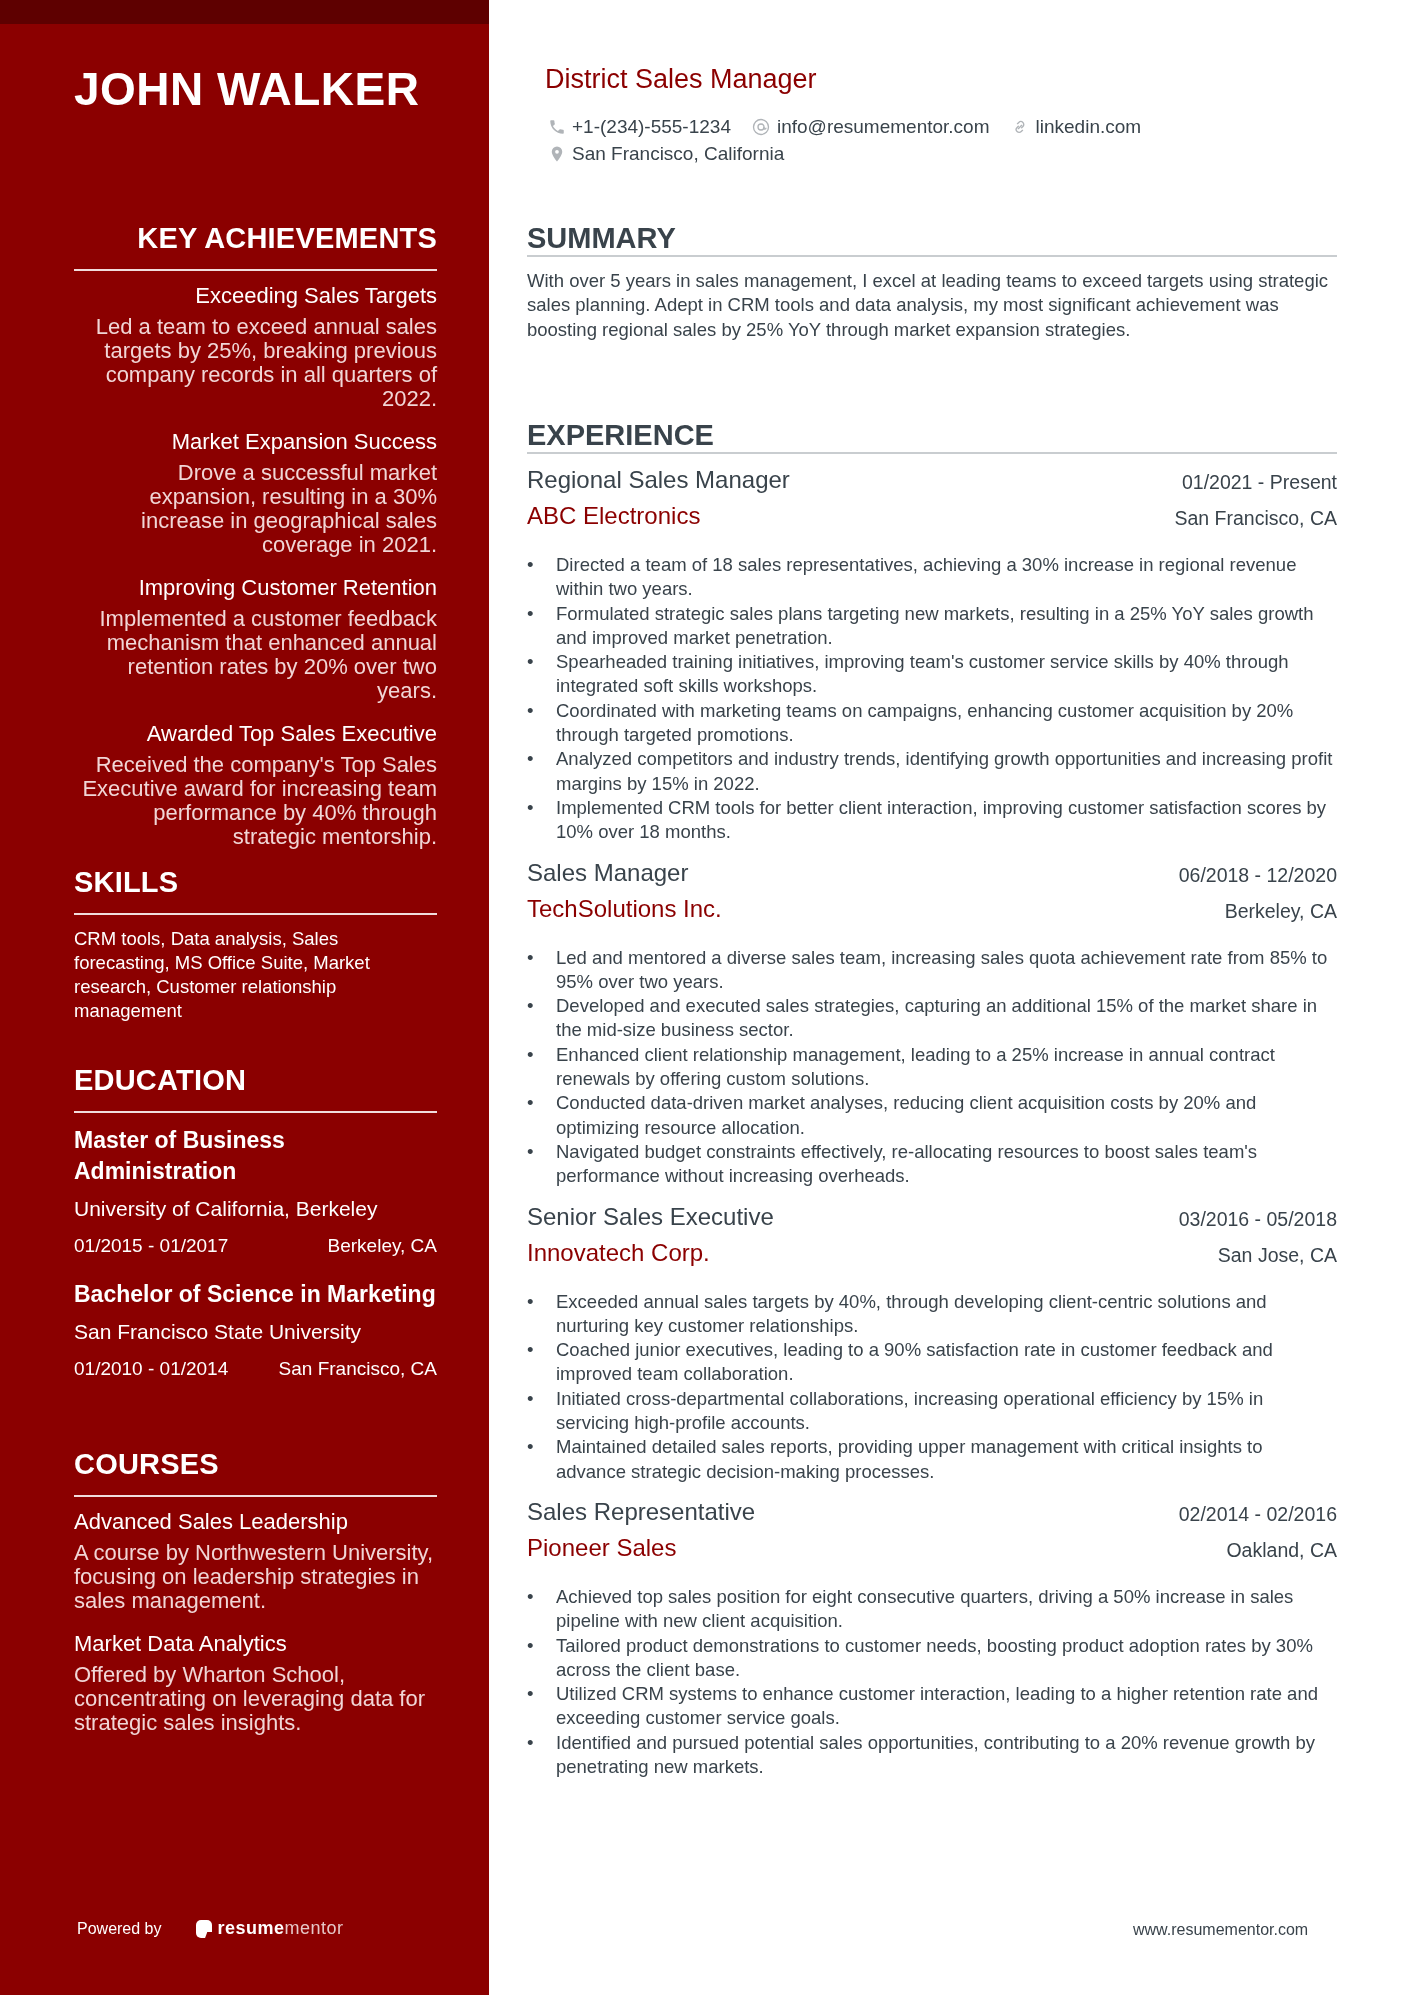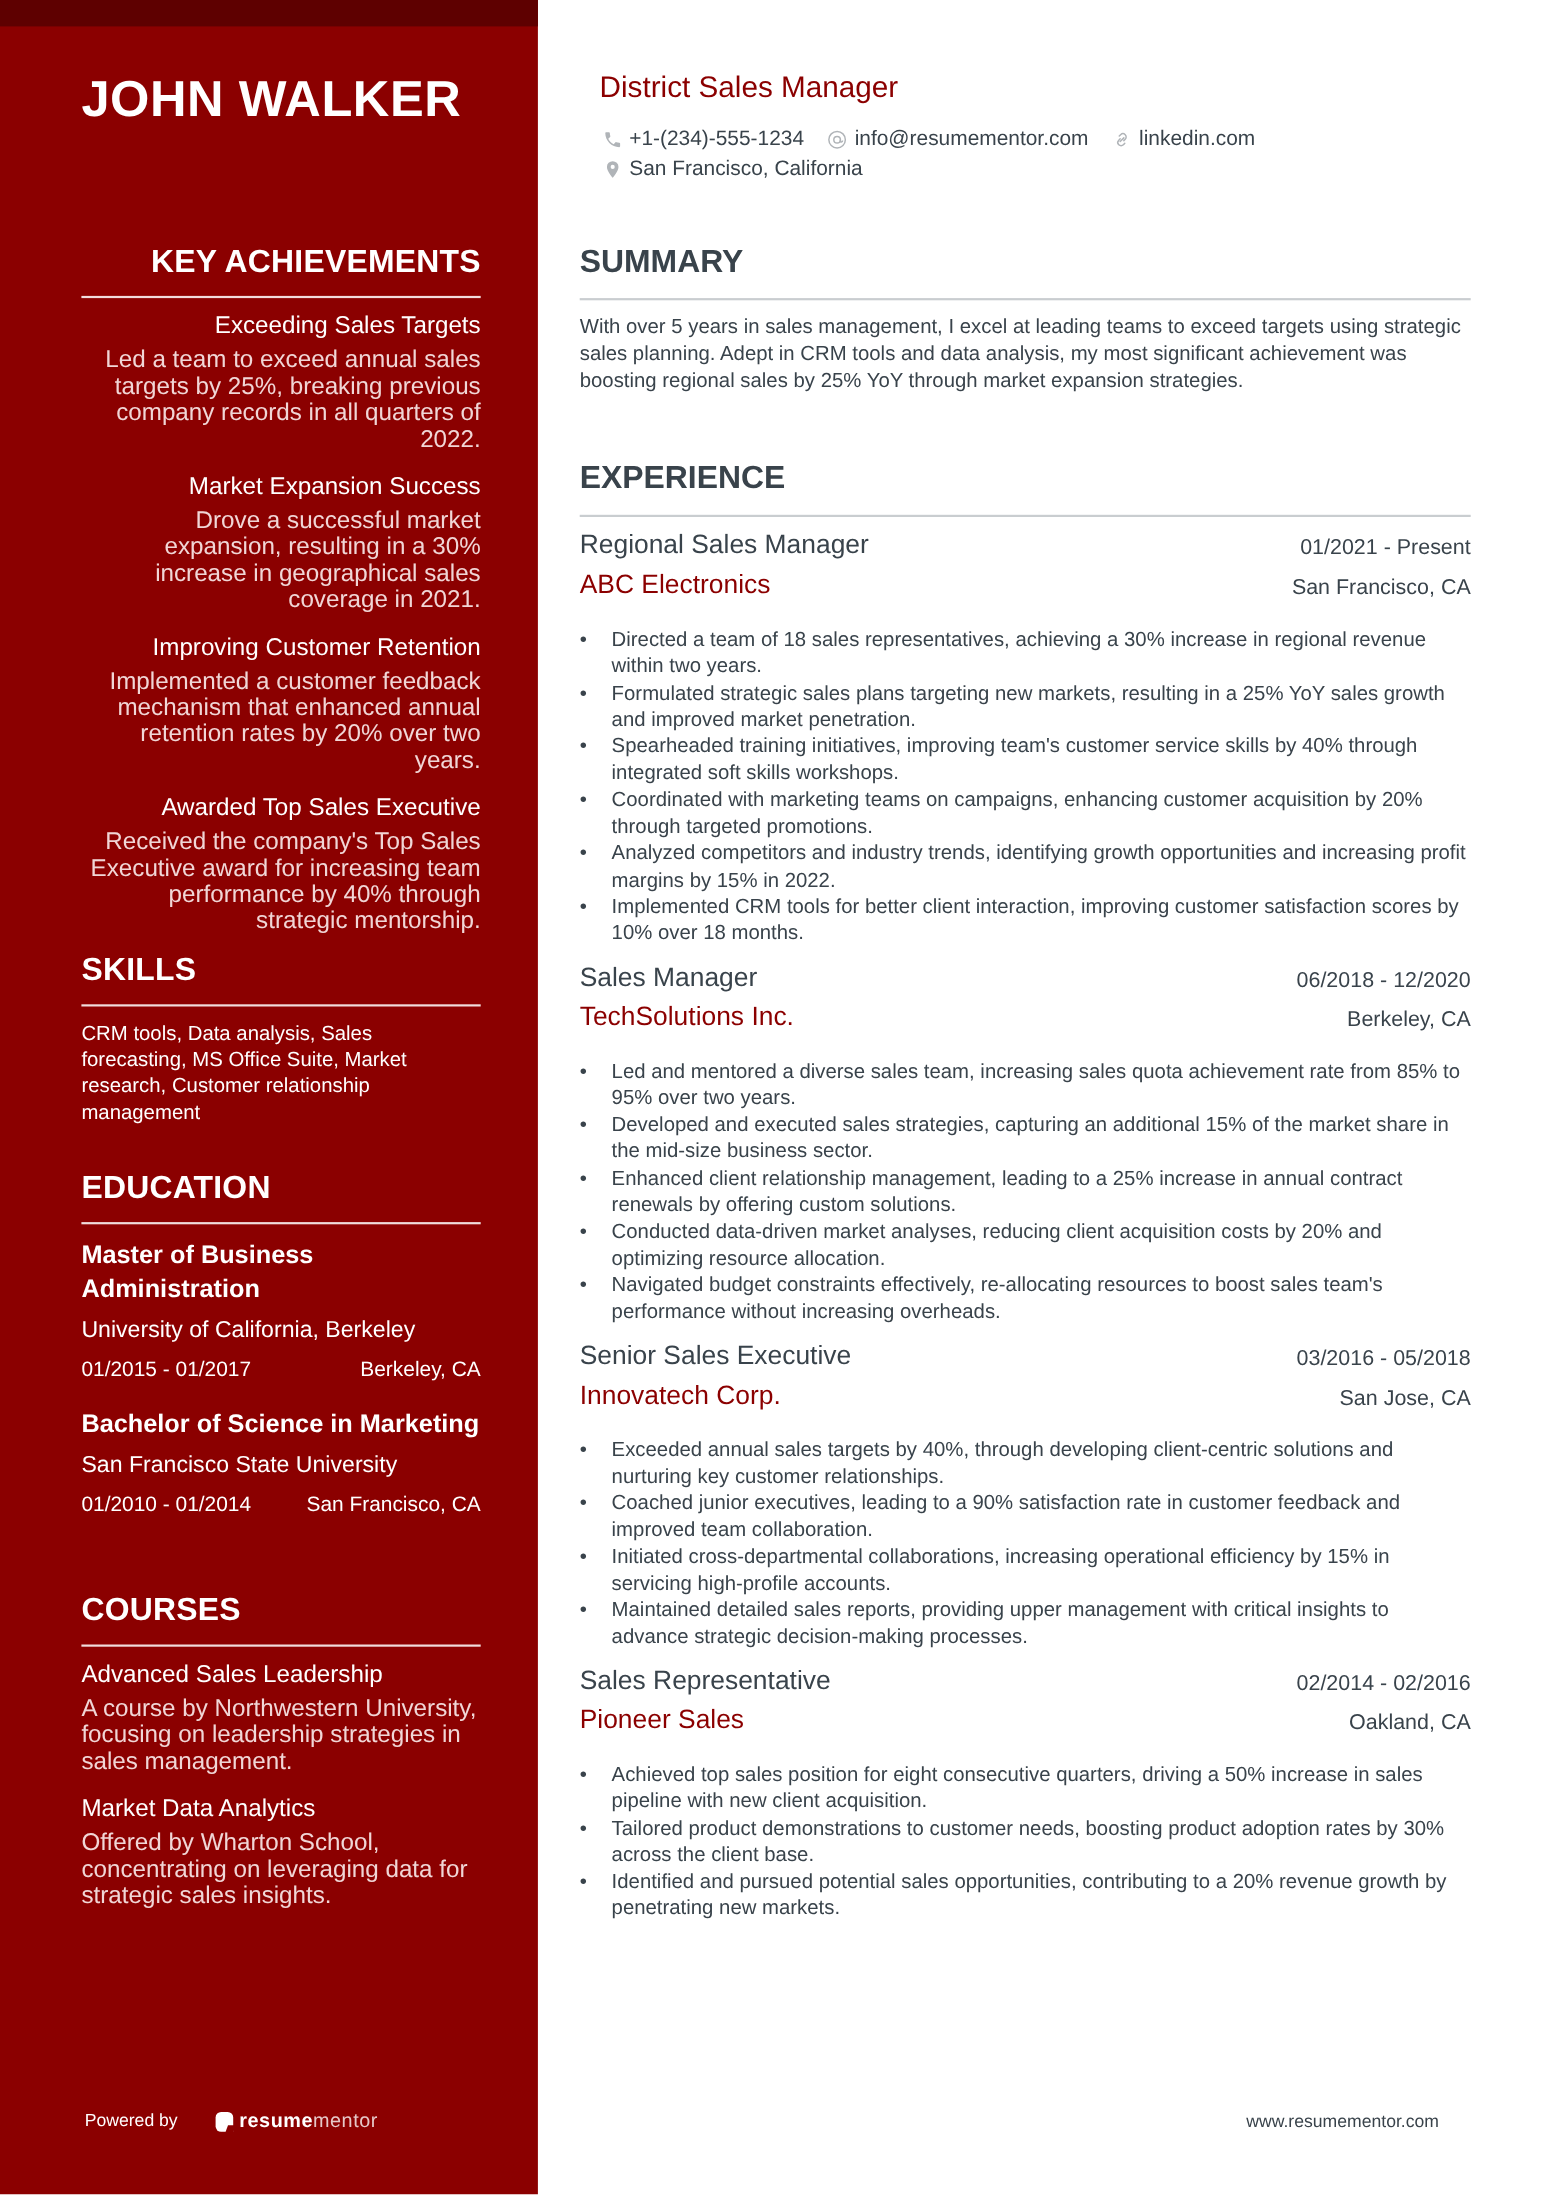--- a/index.html
+++ b/index.html
@@ -25,21 +25,21 @@
   .powered .logo .mark { width: 16px; height: 18px; background: #fff; border-radius: 5px 5px 0 5px; margin-right: 6px; position: relative; }
   .powered .logo .mark::after { content: ""; position: absolute; right: -1px; bottom: -1px; width: 7px; height: 7px; background: #8b0000; transform: skewX(-20deg); }
   .powered .logo .light { color: #e6c8c8; font-weight: normal; }
   .job-title-top { position: absolute; left: 545px; top: 64px; font-size: 27px; color: #8b0000; }
   .contact { position: absolute; left: 548px; top: 113px; font-size: 19px; color: #39434b; }
   .contact-row { display: flex; align-items: center; height: 27px; }
   .contact-item { display: flex; align-items: center; margin-right: 20px; }
   .contact-item svg { margin-right: 6px; }
 
   .m-section { position: absolute; left: 527px; width: 810px; }
-  .m-heading { font-size: 29px; color: #39434b; padding-bottom: 16px; border-bottom: 2px solid #c9cdd0; margin-bottom: 12px; }
+  .m-heading { font-size: 29px; color: #39434b; padding-bottom: 0; border-bottom: 2px solid #c9cdd0; margin-bottom: 12px; }
   .m-text { font-size: 18.5px; line-height: 24.3px; color: #39434b; }
 
   .exp { margin-bottom: 14px; }
   .exp-row { display: flex; justify-content: space-between; align-items: flex-end; }
   .exp-role { font-size: 24px; color: #39434b; }
   .exp-date { font-size: 19.5px; color: #39434b; }
   .exp-company { font-size: 24px; color: #8b0000; margin-top: 8px; }
   .exp-loc { font-size: 19.5px; color: #39434b; }
   .bullets { list-style: none; margin-top: 23px; }
   .bullets li { position: relative; padding-left: 29px; font-size: 18.5px; line-height: 24.3px; color: #39434b; }
@@ -224,18 +224,19 @@
       <span class="exp-role">Sales Representative</span>
       <span class="exp-date">02/2014 - 02/2016</span>
     </div>
     <div class="exp-row">
       <span class="exp-company">Pioneer Sales</span>
       <span class="exp-loc">Oakland, CA</span>
     </div>
     <ul class="bullets">
       <li>Achieved top sales position for eight consecutive quarters, driving a 50% increase in sales pipeline with new client acquisition.</li>
       <li>Tailored product demonstrations to customer needs, boosting product adoption rates by 30% across the client base.</li>
+      <li>Utilized CRM systems to enhance customer interaction, leading to a higher retention rate and exceeding customer service goals.</li>
       <li>Identified and pursued potential sales opportunities, contributing to a 20% revenue growth by penetrating new markets.</li>
     </ul>
   </div>
 </section>
 
 <a class="site">www.resumementor.com</a>
 
 </body></html>

